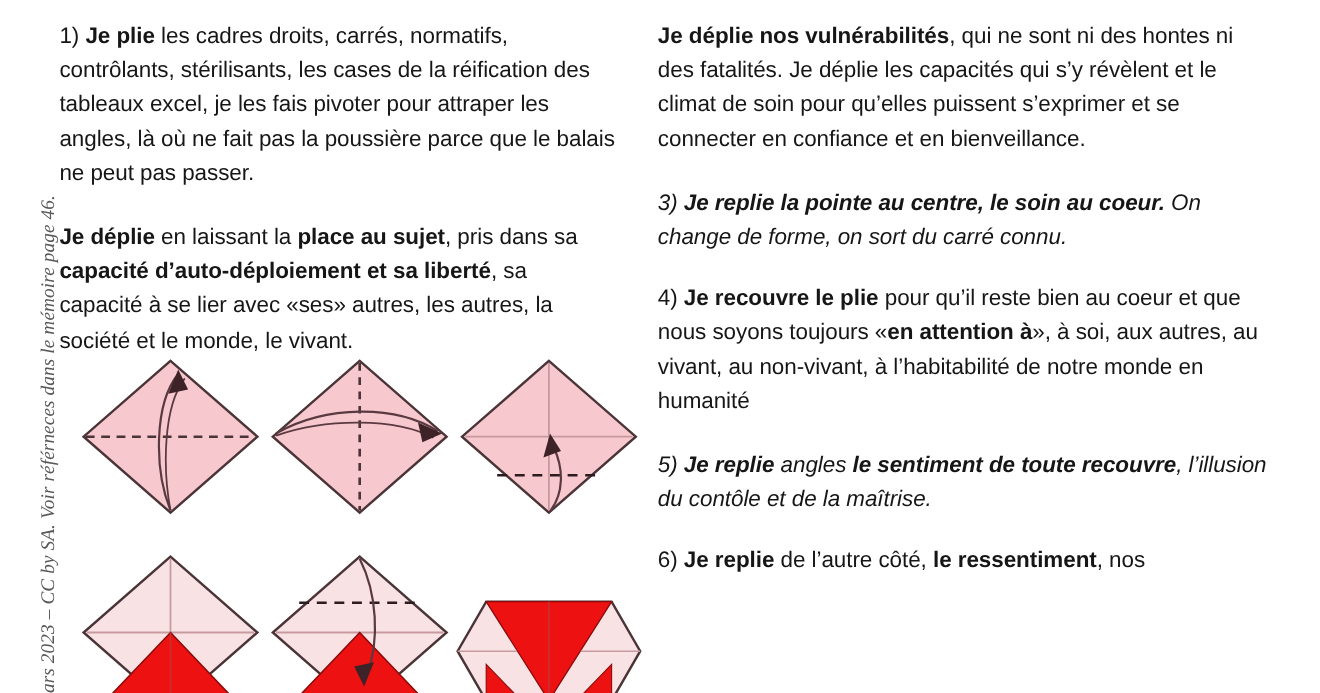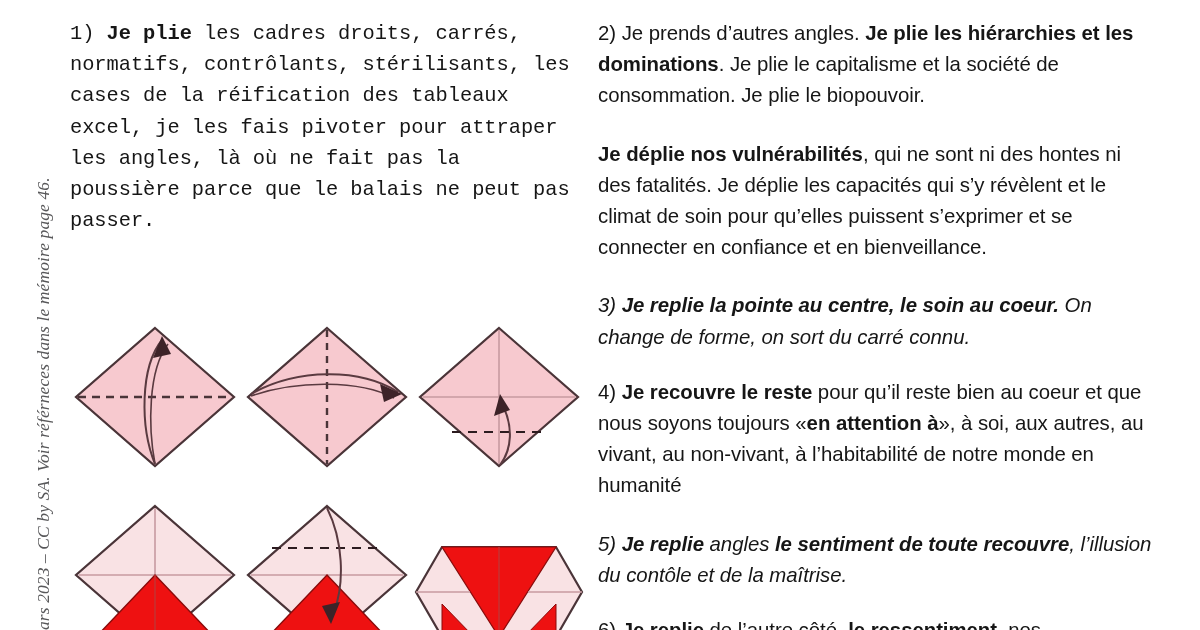--- a/index.html
+++ b/index.html
@@ -43,21 +43,21 @@
     color: #58585a;
     white-space: nowrap;
     letter-spacing: 0.1px;
   }
 
   
   .col {
     position: absolute;
     top: 18px;
   }
-  .col-left  { left: 70px;  width: 505px; font-family: Liberation Mono, monospace; }
+  .col-left  { left: 54px;  width: 505px; }
   .col-right { left: 598px; width: 560px; }
 
   .para {
     font-size: 20.4px;
     line-height: 31.2px;
     margin: 0 0 27px 0;
     color: #161616;
     text-align: left;
     letter-spacing: -0.05px;
   }
@@ -89,27 +89,27 @@
 <body>
 
 <div id="page">
 
   <div class="credit-strip">
     <span class="credit-text">ars 2023 – CC by SA. Voir référneces dans le mémoire page 46.</span>
   </div>
 
   <div class="col col-left">
     <p class="para"><span>1) </span><b>Je plie</b><span> les cadres droits, carrés, normatifs, contrôlants, stérilisants, les cases de la réification des tableaux excel, je les fais pivoter pour attraper les angles, là où ne fait pas la poussière parce que le balais ne peut pas passer.</span></p>
+    <p class="para"><b>Je déplie</b><span> en laissant la </span><b>place au sujet</b><span>, pris dans sa </span><b>capacité d’auto-déploiement et sa liberté</b><span>, sa capacité à se lier avec «ses» autres, les autres, la société et le monde, le vivant.</span></p>
   </div>
 
   <div class="col col-right">
-    <p class="para"><span>2) Je prends d’autres angles. </span><b>Je plie les hiérarchies et les dominations</b><span>. Je plie le capitalisme et la société de consommation. Je plie le biopouvoir.</span></p>
     <p class="para"><b>Je déplie nos vulnérabilités</b><span>, qui ne sont ni des hontes ni des fatalités. Je déplie les capacités qui s’y révèlent et le climat de soin pour qu’elles puissent s’exprimer et se connecter en confiance et en bienveillance.</span></p>
     <p class="para tight"><span>3) </span><b>Je replie la pointe au centre, le soin au coeur.</b><span> On change de forme, on sort du carré connu.</span></p>
-    <p class="para"><span>4) </span><b>Je recouvre le reste</b><span> pour qu’il reste bien au coeur et que nous soyons toujours «</span><b>en attention à</b><span>», à soi, aux autres, au vivant, au non-vivant, à l’habitabilité de notre monde en humanité</span></p>
+    <p class="para"><span>4) </span><b>Je recouvre le plie</b><span> pour qu’il reste bien au coeur et que nous soyons toujours «</span><b>en attention à</b><span>», à soi, aux autres, au vivant, au non-vivant, à l’habitabilité de notre monde en humanité</span></p>
     <p class="para tight"><span>5) </span><b>Je replie</b><span> angles </span><b>le sentiment de toute recouvre</b><span>, l’illusion du contôle et de la maîtrise.</span></p>
     <p class="para"><span>6) </span><b>Je replie</b><span> de l’autre côté, </span><b>le ressentiment</b><span>, nos</span></p>
   </div>
 
   <div class="diagram-grid">
 
     <div class="fig r0 c0">
       <svg viewBox="0 0 170 150">
         <polygon points="85,6 164,75 85,144 6,75" fill="#f7c9cf" stroke="#4a3438" stroke-width="2.2"></polygon>
         <line x1="8" y1="75" x2="162" y2="75" stroke="#4a3438" stroke-width="2.4" stroke-dasharray="8 6"></line>

